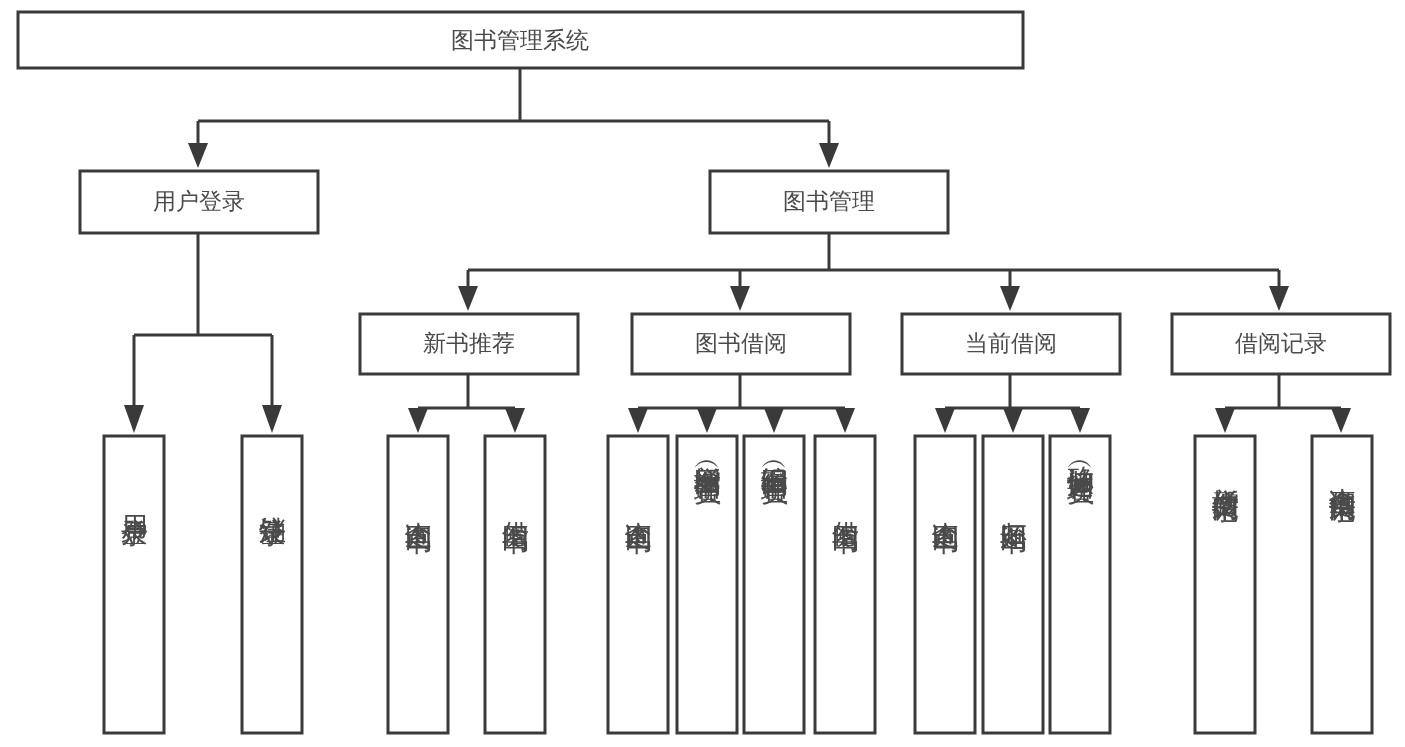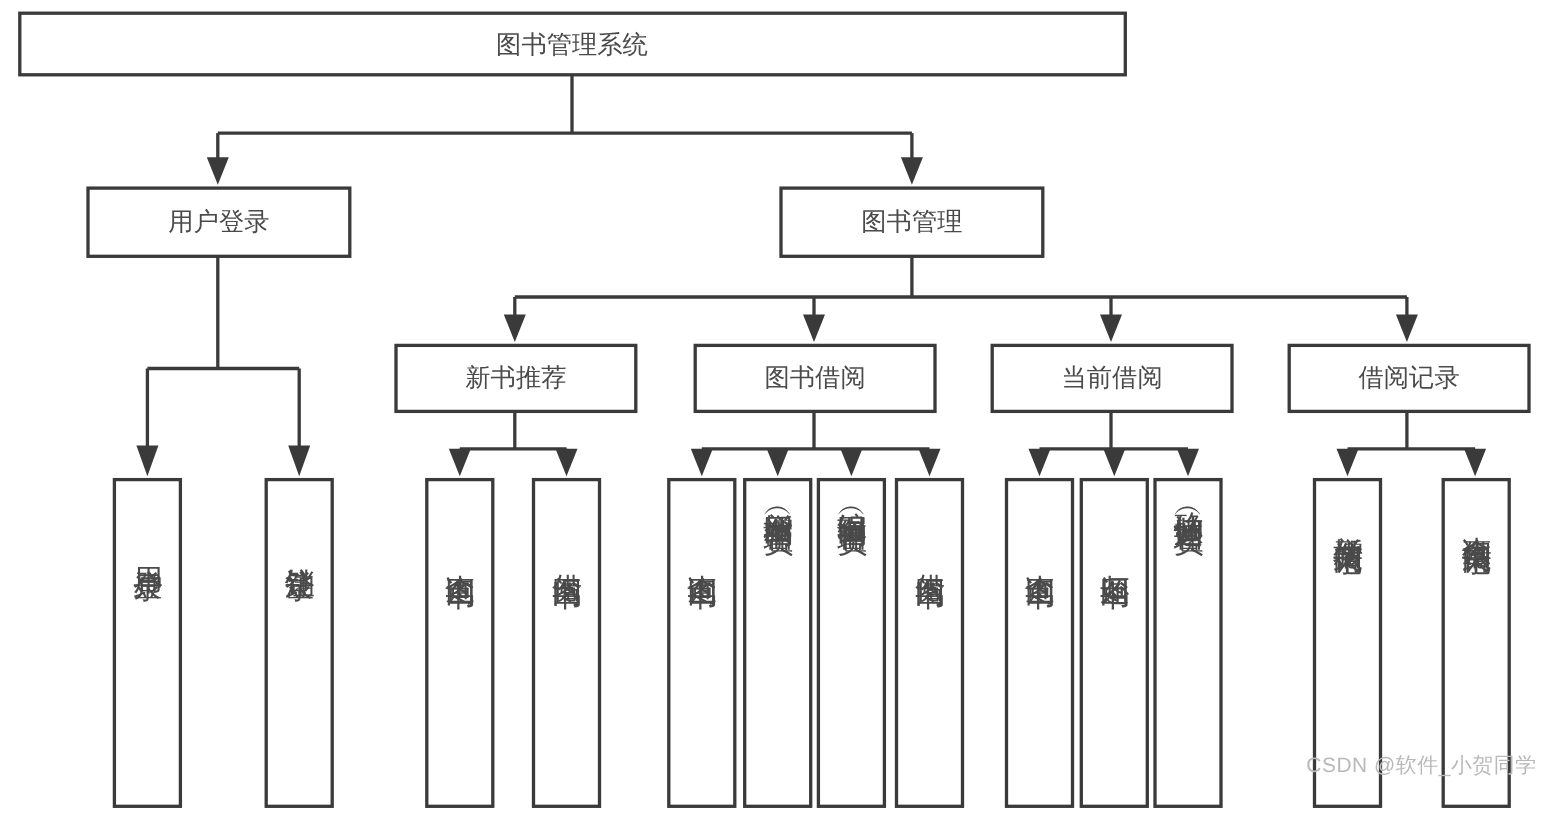--- a/index.html
+++ b/index.html
@@ -237,15 +237,14 @@
     <span class="leaf-label">确认归还（管理员）</span>
   </div>
 
   <div class="leaf-label-wrap" style="left:1195px; top:466px; width:60px; height:268px;">
     <span class="leaf-label">新增借阅记录</span>
   </div>
   <div class="leaf-label-wrap" style="left:1312px; top:466px; width:60px; height:268px;">
     <span class="leaf-label">查询借阅记录</span>
   </div>
 
-  <div class="watermark">CSDN @软件_小贺同学</div>
 
 </div>
 
 </body></html>

